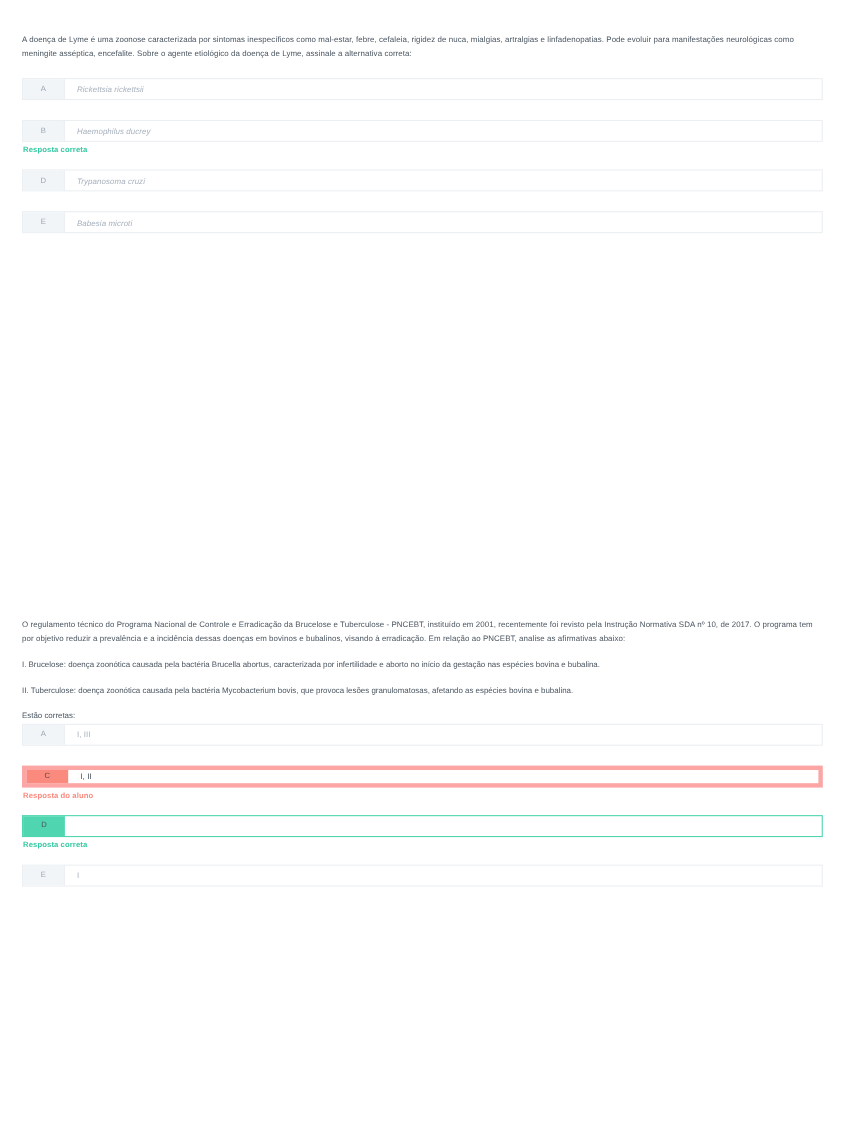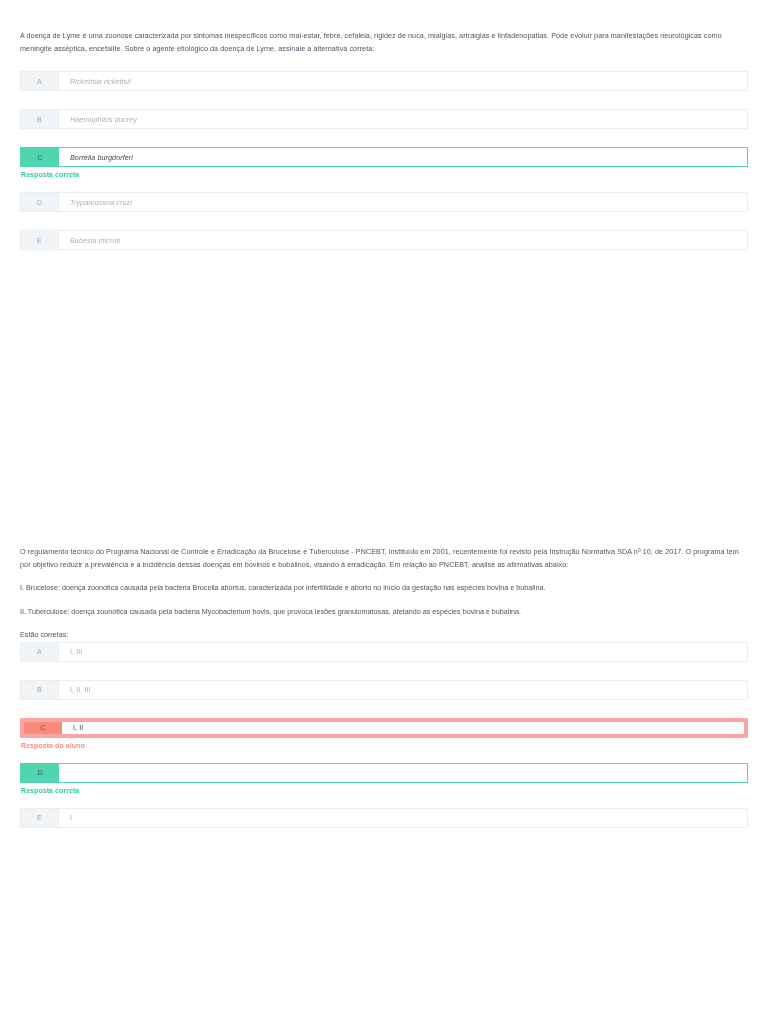--- a/index.html
+++ b/index.html
@@ -142,49 +142,41 @@
         <p class="stem">A doença de Lyme é uma zoonose caracterizada por sintomas inespecíficos como mal-estar, febre, cefaleia, rigidez de nuca, mialgias, artralgias e linfadenopatias. Pode evoluir para manifestações neurológicas como meningite asséptica, encefalite. Sobre o agente etiológico da doença de Lyme, assinale a alternativa correta:</p>
         <div class="options" style="margin-top: 16px;">
           <div class="option-row neutral">
             <div class="option-letter">A</div>
             <div class="option-text">Rickettsia rickettsii</div>
           </div>
           <div class="option-row neutral">
             <div class="option-letter">B</div>
             <div class="option-text">Haemophilus ducrey</div>
           </div>
-          <div class="option-row correct">
-            <div class="option-letter">C</div>
-            <div class="option-text">Borrelia burgdorferi</div>
-          </div>
           <div class="answer-tag correct">Resposta correta</div>
           <div class="option-row neutral">
             <div class="option-letter">D</div>
             <div class="option-text">Trypanosoma cruzi</div>
           </div>
           <div class="option-row neutral">
             <div class="option-letter">E</div>
             <div class="option-text">Babesia microti</div>
           </div>
         </div>
       </div>
-      <div class="question-block" style="position: absolute; left: 20px; right: 20px; width: 728px; top: 546px;">
+      <div class="question-block" style="position: absolute; left: 20px; right: 20px; width: 728px; top: 562px;">
         <p class="stem">O regulamento técnico do Programa Nacional de Controle e Erradicação da Brucelose e Tuberculose - PNCEBT, instituído em 2001, recentemente foi revisto pela Instrução Normativa SDA nº 10, de 2017. O programa tem por objetivo reduzir a prevalência e a incidência dessas doenças em bovinos e bubalinos, visando à erradicação. Em relação ao PNCEBT, analise as afirmativas abaixo:</p>
         <div class="stem-spacer"></div>
         <p class="statement" style="margin-bottom: 11px;">I. Brucelose: doença zoonótica causada pela bactéria Brucella abortus, caracterizada por infertilidade e aborto no início da gestação nas espécies bovina e bubalina.</p>
         <p class="statement" style="margin-bottom: 11px;">II. Tuberculose: doença zoonótica causada pela bactéria Mycobacterium bovis, que provoca lesões granulomatosas, afetando as espécies bovina e bubalina.</p>
         <p class="prompt-line">Estão corretas:</p>
         <div class="options" style="">
           <div class="option-row neutral">
             <div class="option-letter">A</div>
             <div class="option-text plain">I, III</div>
-          </div>
-          <div class="option-row neutral">
-            <div class="option-letter">B</div>
-            <div class="option-text plain">I, II, III</div>
           </div>
           <div class="option-row student">
             <div class="option-letter">C</div>
             <div class="option-text plain">I, II</div>
           </div>
           <div class="answer-tag student">Resposta do aluno</div>
           <div class="option-row correct">
             <div class="option-letter">D</div>
           </div>
           <div class="answer-tag correct">Resposta correta</div>

